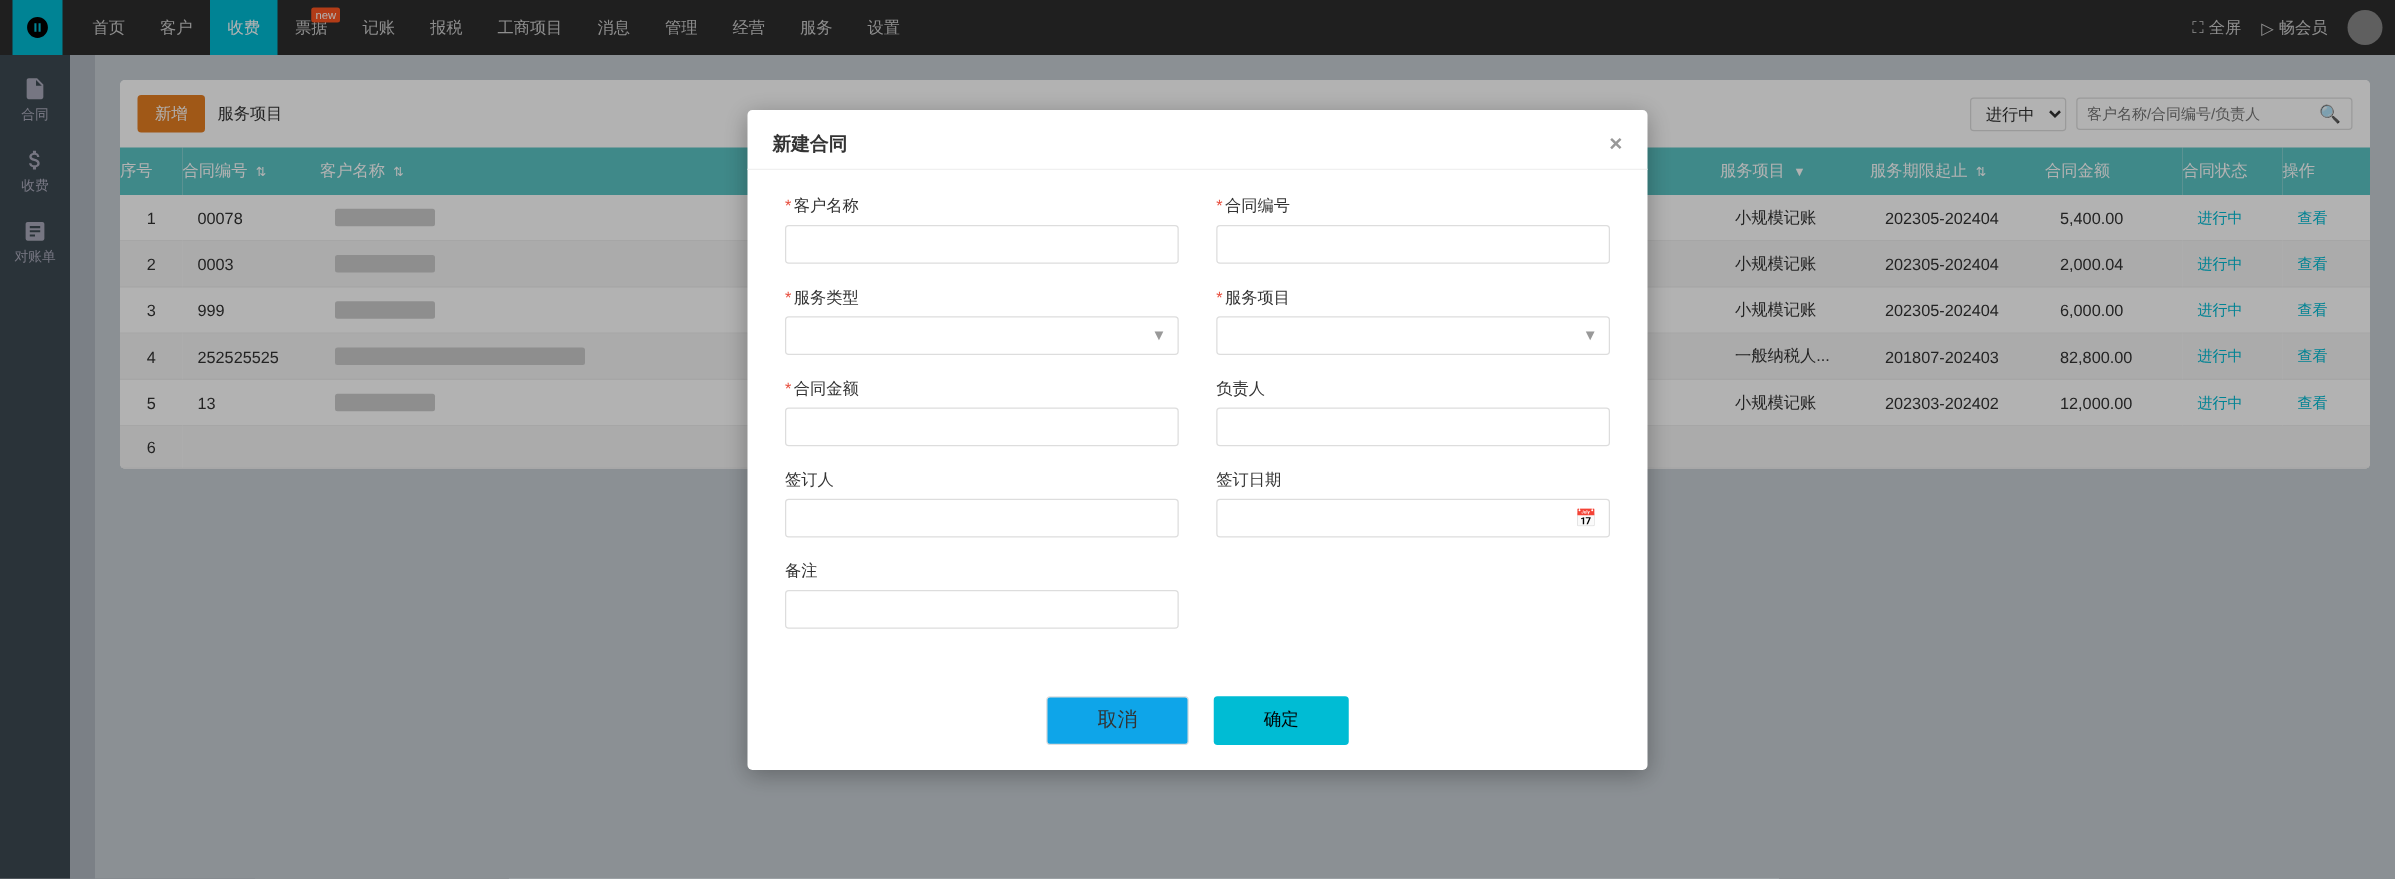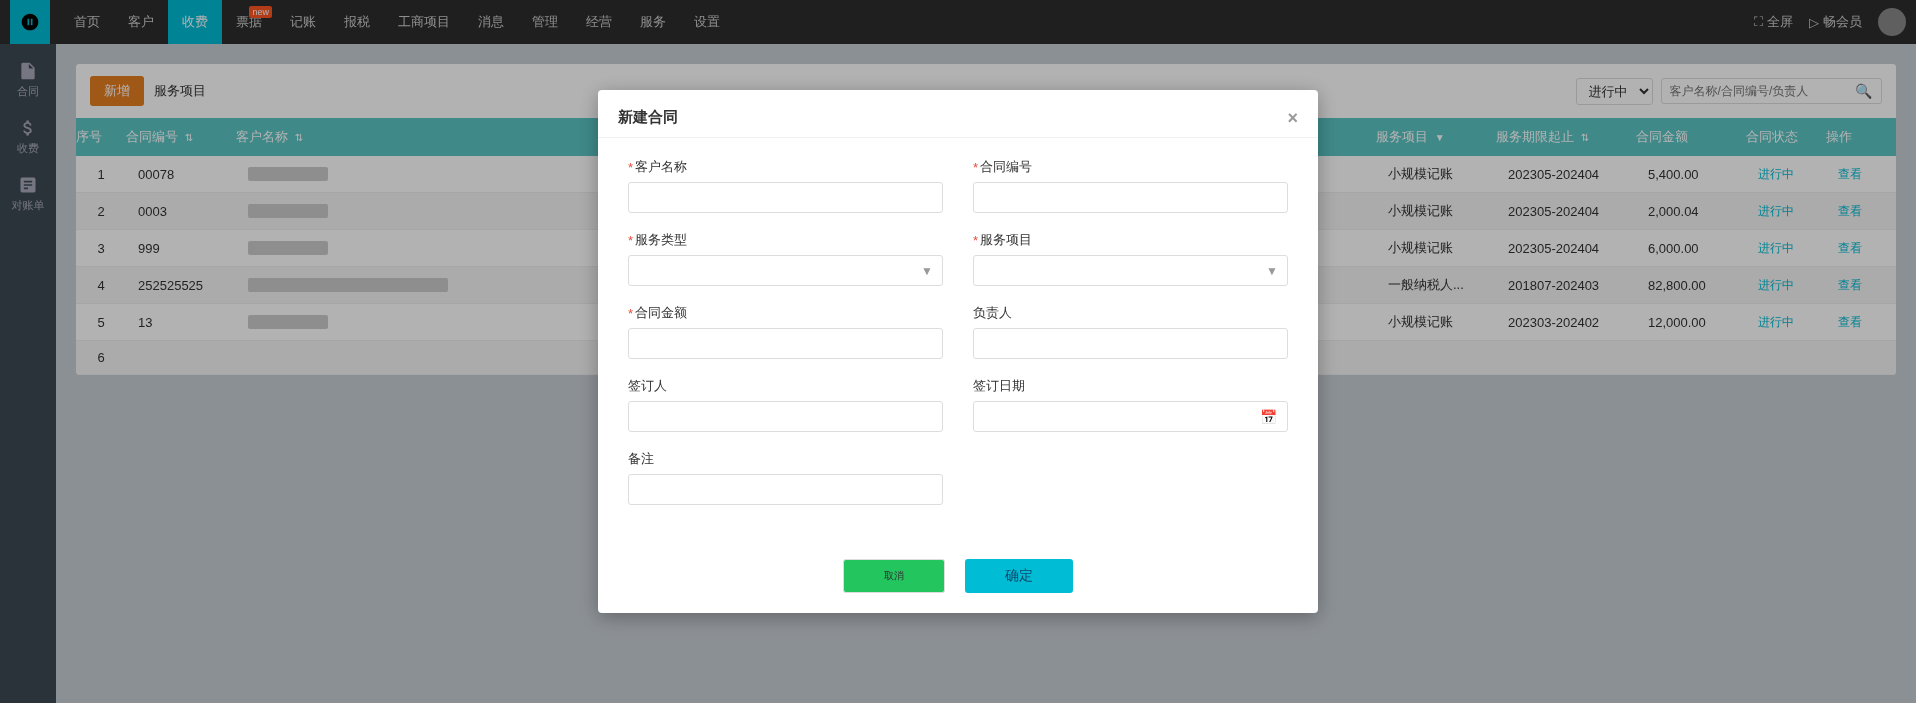--- a/index.html
+++ b/index.html
@@ -56,20 +56,21 @@
     .avatar-circle {
       width: 28px; height: 28px;
       background: #888;
       border-radius: 50%;
     }
 
     
     .layout {
       display: flex;
       height: calc(703px - 44px);
+      gap: 20px;
     }
     .sidebar {
       width: 56px;
       background: #3d4a52;
       display: flex; flex-direction: column; align-items: center;
       padding-top: 10px;
       gap: 4px;
       flex-shrink: 0;
     }
     .sidebar-item {
@@ -257,30 +258,30 @@
       position: absolute; right: 10px; top: 50%;
       transform: translateY(-50%);
       color: #999; pointer-events: none; font-size: 12px;
     }
     .modal-footer {
       padding: 16px 30px 20px;
       display: flex; justify-content: center; gap: 20px;
     }
     .btn-cancel {
       border: 1px solid #ddd;
-      background: #22c55e;
+      background: #0ea5e9;
       color: #333;
       padding: 8px 40px;
       border-radius: 3px;
-      font-size: 10px;
+      font-size: 16px;
       cursor: pointer;
     }
     .btn-confirm {
       background: #00bcd4;
-      color: #0c4a6e;
+      color: #000000;
       border: none;
       padding: 8px 40px;
       border-radius: 3px;
       font-size: 14px;
       cursor: pointer;
     }
 
     .sort-arrow { font-size: 10px; margin-left: 3px; }
     .col-num { width: 50px; text-align: center; }
     .col-contract { width: 110px; }

